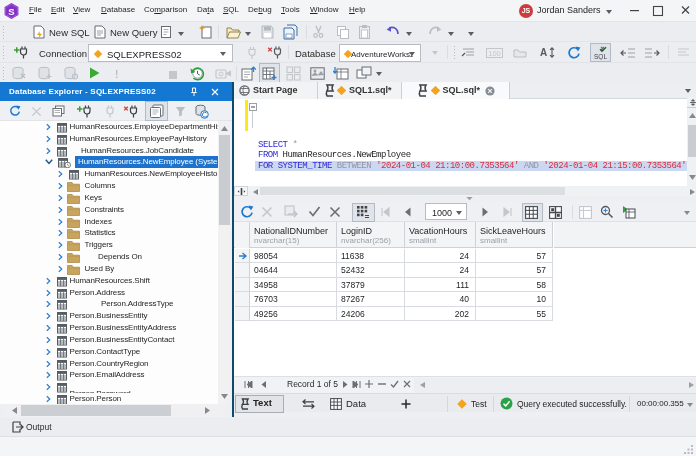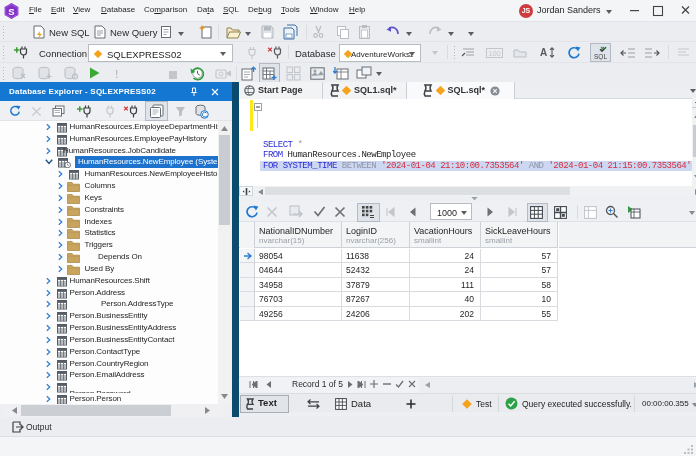--- a/index.html
+++ b/index.html
@@ -17,21 +17,21 @@
 .tbtn { position:absolute; top:2px; height:17px; font-size:9.5px; color:#2a2a2a; }
 .sep { position:absolute; top:3px; width:1px; height:14px; background:#d9dce0; }
 .caret { display:inline-block; width:0; height:0; border-left:3px solid transparent; border-right:3px solid transparent; border-top:4px solid #5a5e64; }
 .combo { position:absolute; background:#fff; border:1px solid #b8bcc2; height:18px; }
 
 #lpanel { left:0; top:82px; width:232px; height:355px; background:#edeff2; }
 #lhead { position:absolute; left:0; top:0; width:232px; height:19px; background:#1478d2; color:#fff; font-weight:bold; font-size:8px; letter-spacing:0.2px; line-height:19px; padding-left:9px; }
 #ltool { position:absolute; left:0; top:19px; width:232px; height:20px; background:#eff0f3; border-bottom:1px solid #e2e4e8; }
 #tree { position:absolute; left:0; top:39px; width:218px; height:283px; background:#fdfdfe; overflow:hidden; }
 
-#rpane { left:232px; top:82px; width:464px; height:335px; background:#edeff2; border-left:7px solid #0c4a6e; }
+#rpane { left:232px; top:82px; width:464px; height:335px; background:#edeff2; border-left:2px solid #0c4a6e; }
 #tabbar { position:absolute; left:0; top:0; width:464px; height:17px; background:#edeef2; border-bottom:1px solid #d5d8dd; }
 .tab { position:absolute; top:0; height:17px; font-size:9px; font-weight:bold; color:#333; border-right:1px solid #ccd0d6; }
 #editor { position:absolute; left:0; top:17px; width:453px; height:87px; background:#fff; }
 #vscroll { position:absolute; left:453px; top:17px; width:11px; height:87px; background:#f0f1f2; }
 #ehscroll { position:absolute; left:0; top:104px; width:464px; height:10px; background:#f0f1f2; }
 #rsplit { position:absolute; left:0; top:114px; width:464px; height:6px; }
 #rtool { position:absolute; left:0; top:120px; width:464px; height:20px; background:#eff0f3; border-bottom:1px solid #dee1e5; }
 #gridwrap { position:absolute; left:0; top:140px; width:464px; height:155px; background:#fff;padding-left:46px; }
 #recnav { position:absolute; left:0; top:294px; width:464px; height:17px; background:#f1f2f5; border-top:1px solid #dcdfe3; }
 #btabs { position:absolute; left:0; top:311px; width:464px; height:19px; background:#e9ebef; border-top:1px solid #d9dce0; }
@@ -366,21 +366,21 @@
       </div>
 <div class="abs" style="left:0;top:23.66px;width:218px;height:12px;line-height:12px;font-size:8px;letter-spacing:-0.1px;overflow:hidden;">
         <svg class="abs" style="left:46px;top:2px" width="5" height="8" viewBox="0 0 5 8">
           <path d="M0.8 1.2 L3.8 4 0.8 6.8" fill="none" stroke="#2b7cd3" stroke-width="1.2"></path>
         </svg>
         <svg class="abs" style="left:56.5px;top:2px" width="10" height="10" viewBox="0 0 10 10">
           <rect x="0.5" y="0.5" width="9" height="8.5" fill="#fff" stroke="#565d64"></rect>
           <rect x="0.5" y="0.5" width="9" height="2.4" fill="#565d64"></rect>
           <path d="M0.5 5 h9 M0.5 7 h9 M3.6 2.9 v6.3 M6.6 2.9 v6.3" stroke="#565d64" stroke-width="0.8"></path>
         </svg>
-        <span class="abs" style="left:63px;top:0;white-space:nowrap;">HumanResources.JobCandidate</span>
+        <span class="abs" style="left:81px;top:0;white-space:nowrap;">HumanResources.JobCandidate</span>
       </div>
 <div class="abs" style="left:0;top:35.49px;width:218px;height:12px;line-height:12px;font-size:8px;letter-spacing:-0.1px;overflow:hidden;">
         <svg class="abs" style="left:44.5px;top:3px" width="8" height="6" viewBox="0 0 8 6">
           <path d="M0.8 0.8 L4 4.4 7.2 0.8" fill="none" stroke="#20578c" stroke-width="1.5"></path>
         </svg>
         <svg class="abs" style="left:58px;top:2px" width="13" height="10" viewBox="0 0 13 10">
           <rect x="0.5" y="0.5" width="9" height="8.5" fill="#fff" stroke="#565d64"></rect>
           <rect x="0.5" y="0.5" width="9" height="2.4" fill="#565d64"></rect>
           <path d="M0.5 5 h9 M0.5 7 h9 M3.6 2.9 v6.3 M6.6 2.9 v6.3" stroke="#565d64" stroke-width="0.8"></path>
           <circle cx="9.7" cy="7" r="2.8" fill="#fff" stroke="#565d64" stroke-width="0.8"></circle>

